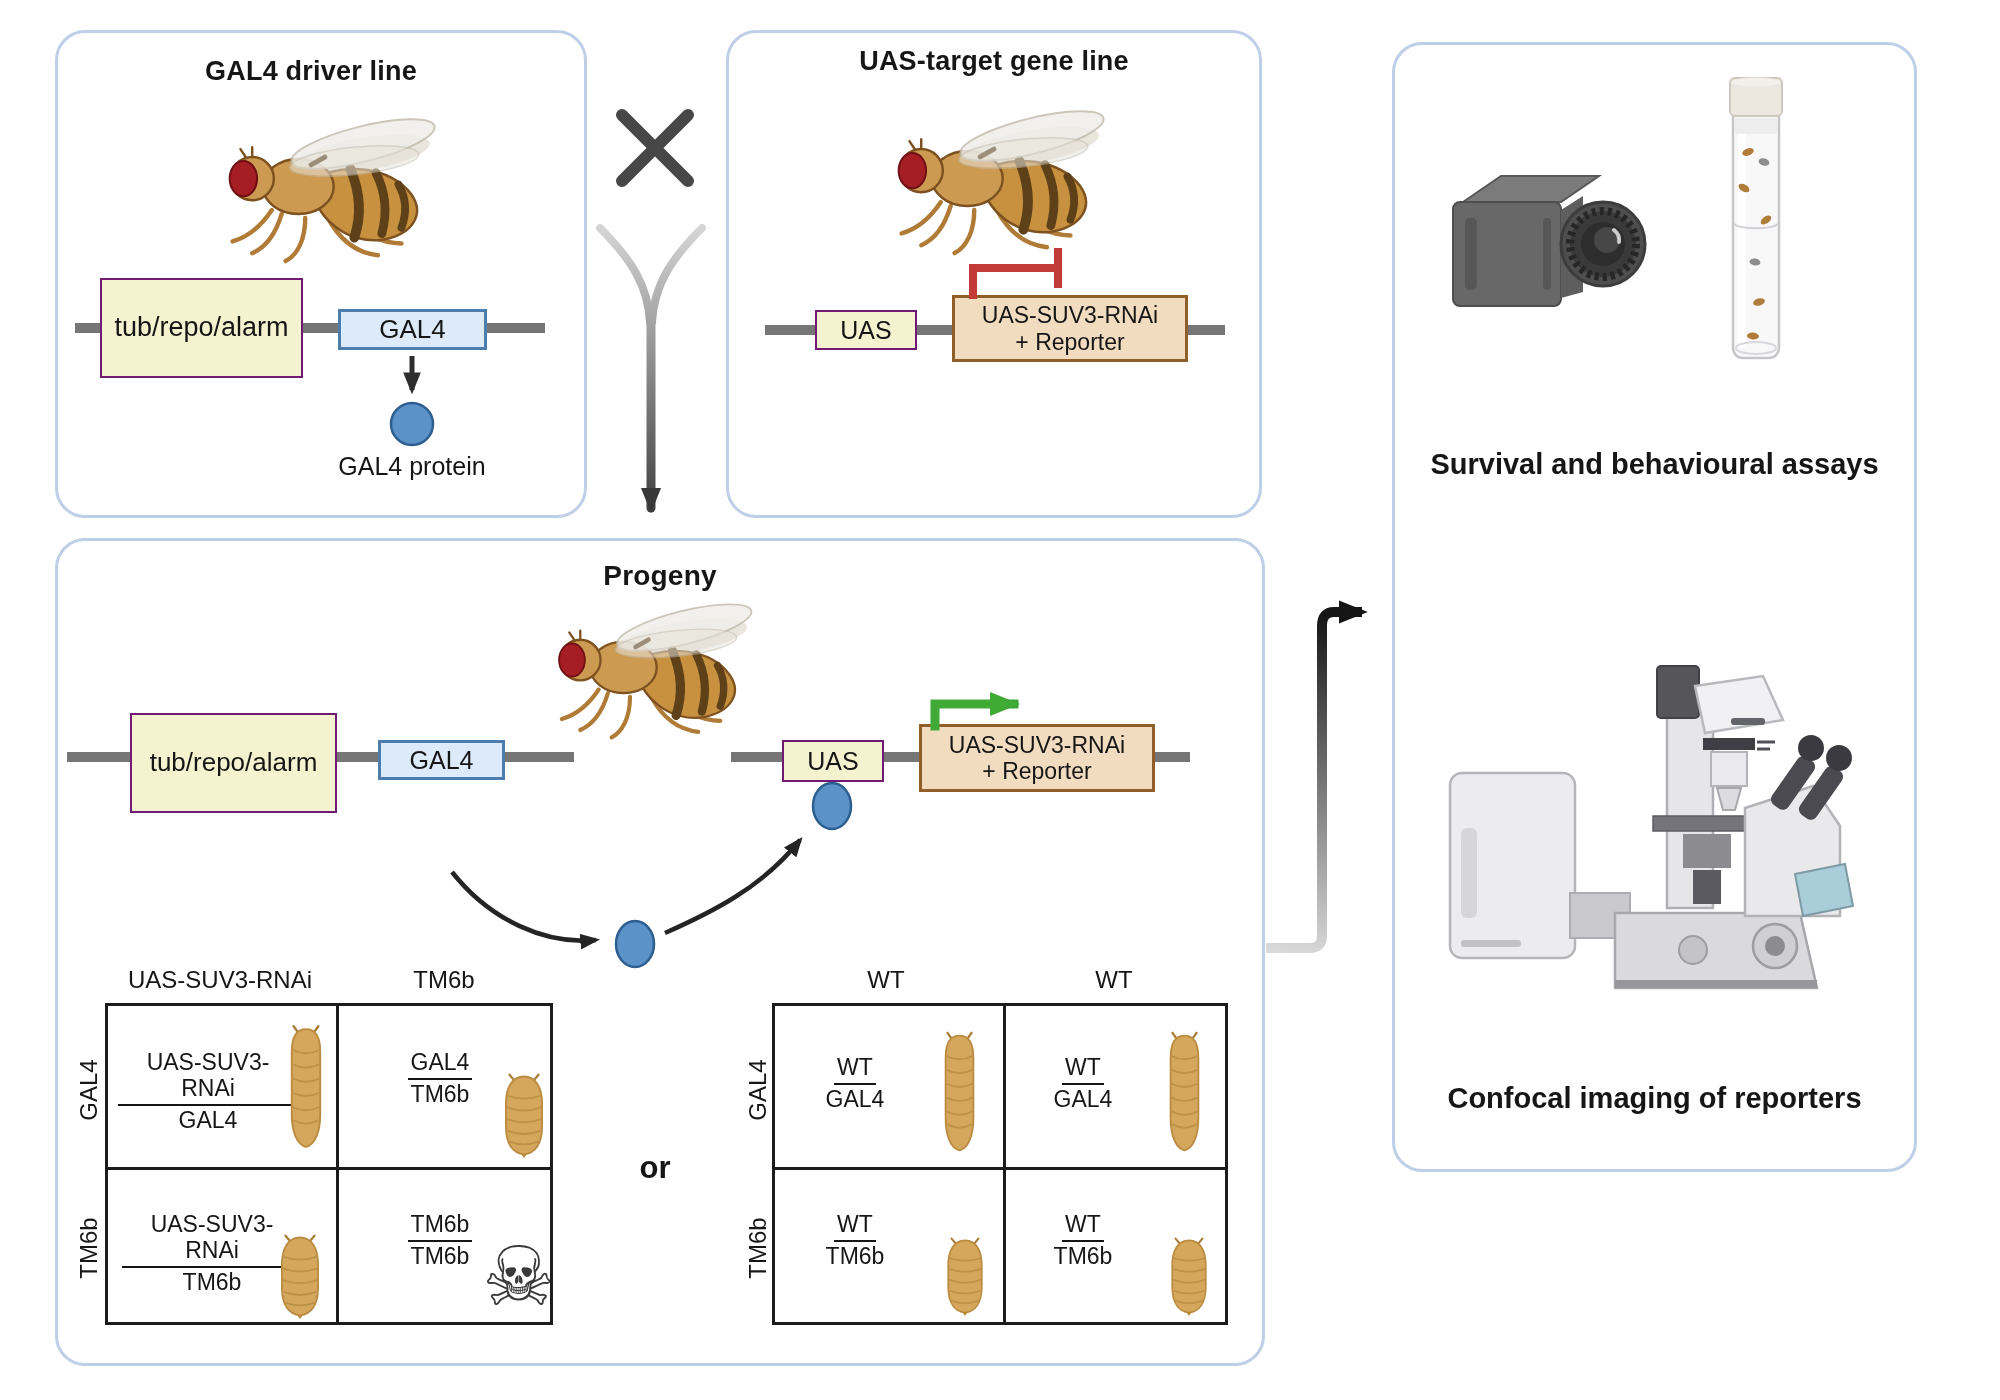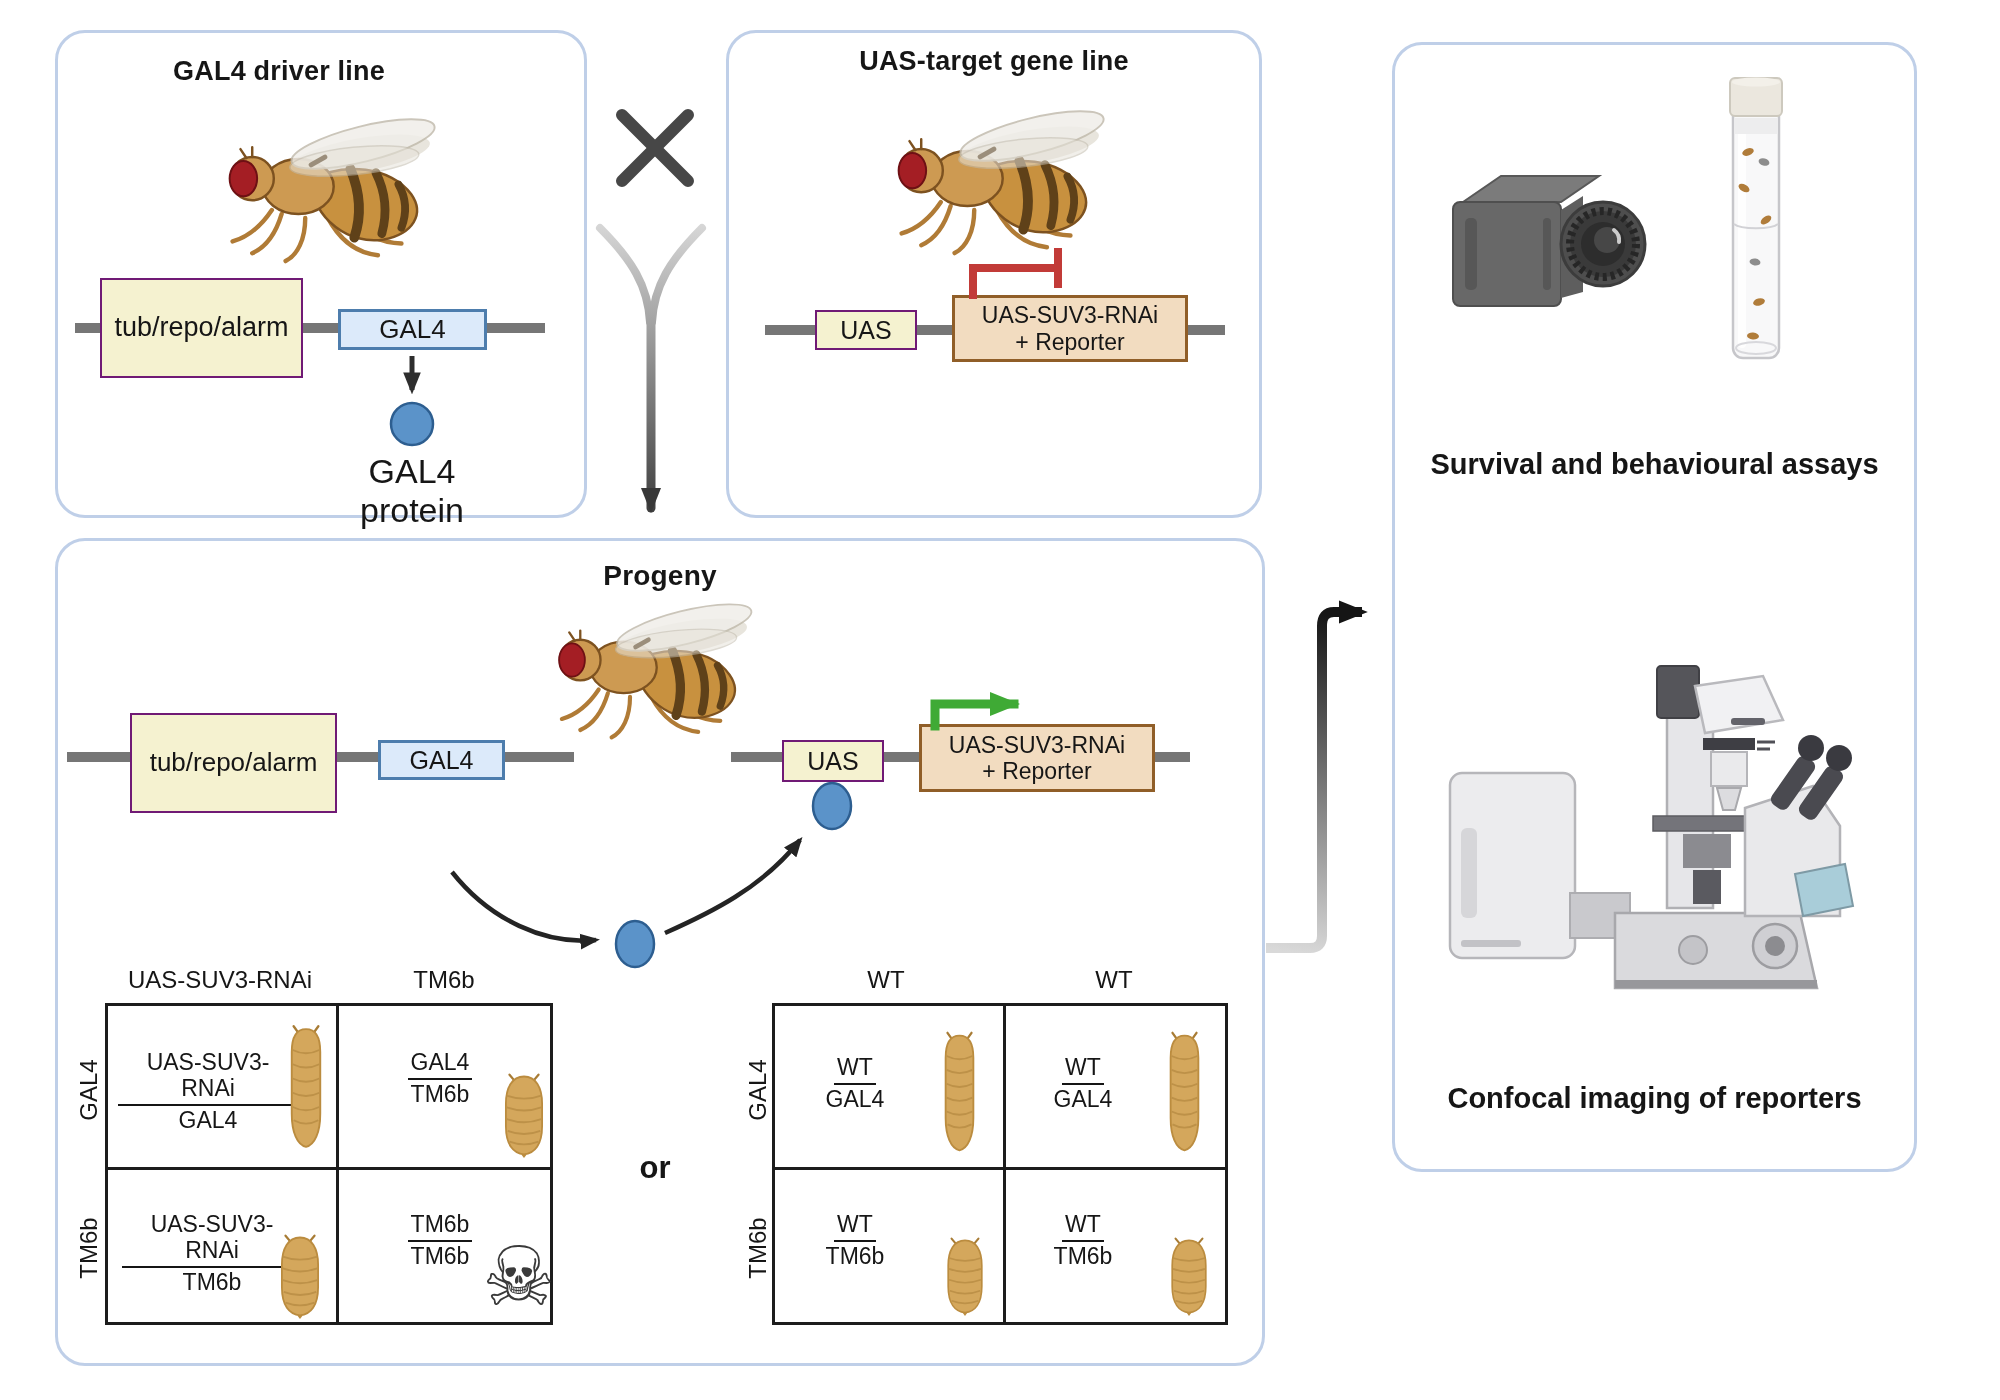--- a/index.html
+++ b/index.html
@@ -6,21 +6,21 @@
   .canvas{position:relative;width:2000px;height:1400px;background:#ffffff;overflow:hidden;
           font-family:"Liberation Sans","DejaVu Sans",sans-serif;color:#161616;}
   .panel{position:absolute;background:#ffffff;border:3px solid #bfcfe8;border-radius:30px;box-sizing:border-box;}
   .ptitle{position:absolute;text-align:center;font-weight:bold;font-size:27px;letter-spacing:.2px;}
   .gline{position:absolute;height:10px;background:#767676;z-index:1;}
   .gbox{position:absolute;display:flex;align-items:center;justify-content:center;text-align:center;
         box-sizing:border-box;z-index:2;line-height:1.15;}
   .gbox.yellow{background:#f5f2d0;border:2px solid #701a75;}
   .gbox.blue{background:#dceafa;border:3px solid #4d7dad;}
   .gbox.orange{background:#f2dcc0;border:3px solid #905e28;}
-  .plabel{position:absolute;text-align:center;font-size:34px;}
+  .plabel{position:absolute;text-align:center;font-size:25px;}
   .psq{position:absolute;border:3px solid #1c1c1c;box-sizing:border-box;background:transparent;}
   .psq .vdiv{position:absolute;top:0;bottom:0;width:3px;background:#1c1c1c;}
   .psq .hdiv{position:absolute;left:0;right:0;height:3px;background:#1c1c1c;}
   .phead{position:absolute;text-align:center;font-size:24px;}
   .prow{position:absolute;width:150px;text-align:center;font-size:24px;transform:rotate(-90deg);transform-origin:center;}
   .frac{position:absolute;text-align:center;font-size:23px;line-height:1.12;}
   .frac .num{display:inline-block;border-bottom:2.5px solid #151515;padding:0 3px 2px;}
   .frac .den{display:block;padding-top:2px;}
   .orlbl{position:absolute;text-align:center;font-weight:bold;font-size:31px;}
   .cap{position:absolute;text-align:center;font-weight:bold;font-size:29px;}
@@ -30,21 +30,21 @@
 </head>
 <body>
 
 <div class="canvas">
 
   <div class="panel" style="left:55px;top:30px;width:532px;height:488px;"></div>
   <div class="panel" style="left:726px;top:30px;width:536px;height:488px;"></div>
   <div class="panel" style="left:55px;top:538px;width:1210px;height:828px;"></div>
   <div class="panel" style="left:1392px;top:42px;width:525px;height:1130px;"></div>
 
-  <div class="ptitle" style="left:55px;top:56px;width:448px;">GAL4 driver line</div>
+  <div class="ptitle" style="left:55px;top:56px;width:448px;padding-left:32px;">GAL4 driver line</div>
   <div class="ptitle" style="left:55px;top:560px;width:1210px;font-size:28px;">Progeny</div>
   <div class="ptitle" style="left:726px;top:46px;width:536px;">UAS-target gene line</div>
 
   <div class="gline" style="left:75px;top:323px;width:470px;"></div>
   <div class="gline" style="left:765px;top:325px;width:460px;"></div>
   <div class="gline" style="left:67px;top:752px;width:507px;"></div>
   <div class="gline" style="left:731px;top:752px;width:459px;"></div>
 
   <div class="gbox yellow" style="left:100px;top:278px;width:203px;height:100px;font-size:27px;">tub/repo/alarm</div>
   <div class="gbox blue" style="left:338px;top:309px;width:149px;height:41px;font-size:26px;">GAL4</div>

